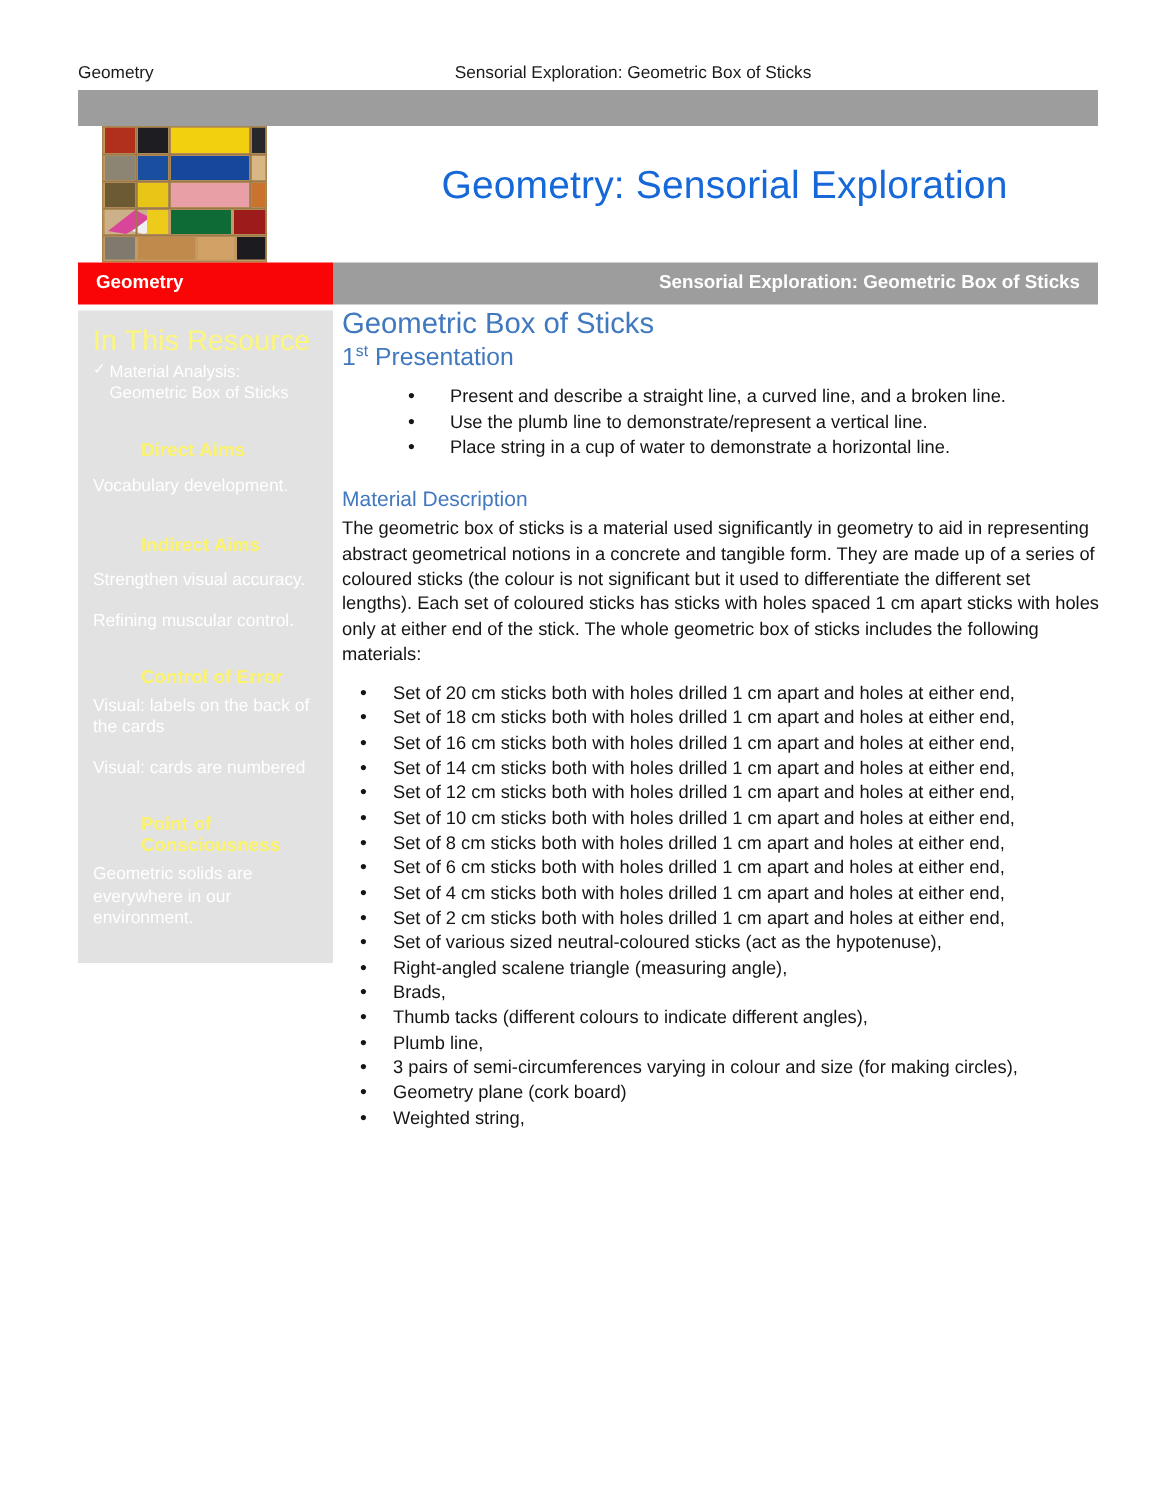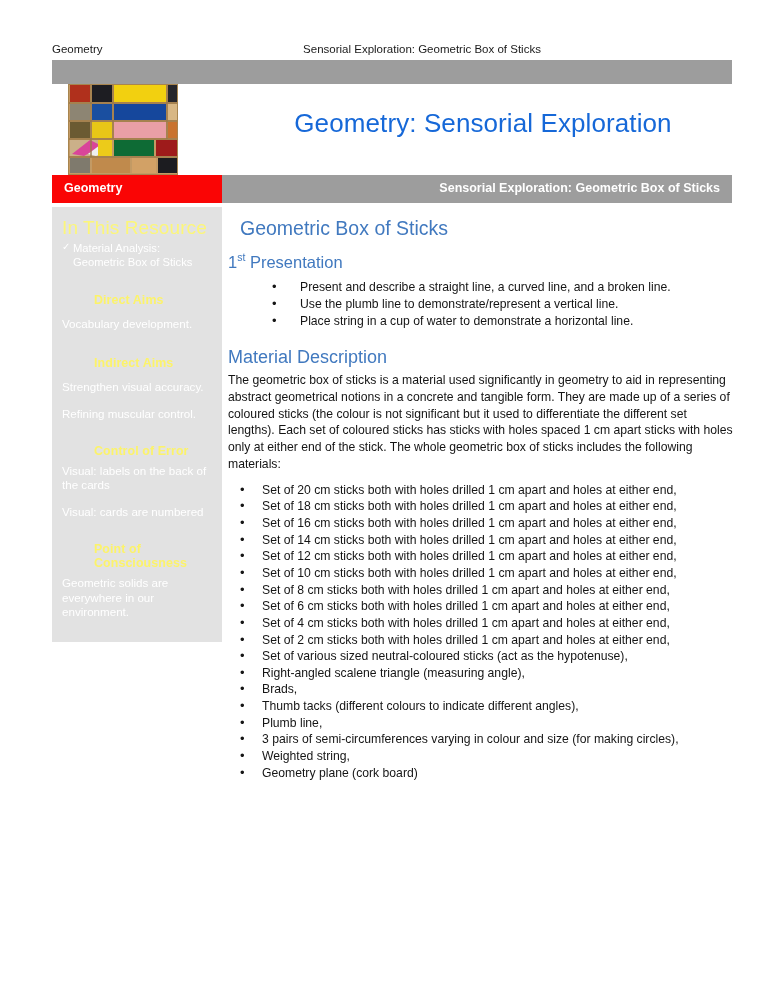--- a/index.html
+++ b/index.html
@@ -183,21 +183,21 @@
   .main {
     position: absolute;
     left: 228px;
     top: 205px;
     width: 508px;
   }
   .h-blue-1 {
     font-size: 19.5px;
     color: #4179bf;
     line-height: 1.15;
-    margin: 12px;
+    margin: 0;
     font-weight: 400;
   }
   .h-blue-2 {
     font-size: 16.5px;
     color: #4179bf;
     line-height: 1.2;
     margin: 1px 0 0 0;
     font-weight: 400;
   }
   .h-blue-2 sup { font-size: 10.5px; vertical-align: super; }
@@ -219,21 +219,21 @@
     content: "\2022";
     position: absolute;
     left: 44px;
     top: -1px;
     font-size: 13px;
     color: #151515;
   }
   ul.doc-list.presentation li { padding-left: 72px; }
 
   .h-section {
-    font-size: 18px;
+    font-size: 14px;
     color: #4179bf;
     margin: 18px 0 4px 0;
     font-weight: 400;
   }
   .body-p {
     font-size: 12.2px;
     color: #141414;
     line-height: 1.37;
     margin: 0;
     text-align: left;
@@ -376,18 +376,18 @@
       <li>Set of 8 cm sticks both with holes drilled 1 cm apart and holes at either end,</li>
       <li>Set of 6 cm sticks both with holes drilled 1 cm apart and holes at either end,</li>
       <li>Set of 4 cm sticks both with holes drilled 1 cm apart and holes at either end,</li>
       <li>Set of 2 cm sticks both with holes drilled 1 cm apart and holes at either end,</li>
       <li>Set of various sized neutral-coloured sticks (act as the hypotenuse),</li>
       <li>Right-angled scalene triangle (measuring angle),</li>
       <li>Brads,</li>
       <li>Thumb tacks (different colours to indicate different angles),</li>
       <li>Plumb line,</li>
       <li>3 pairs of semi-circumferences varying in colour and size (for making circles),</li>
+      <li>Geometry plane (cork board)</li>
       <li>Weighted string,</li>
-      <li>Geometry plane (cork board)</li>
     </ul>
   </main>
 
 </div>
 
 </body></html>

